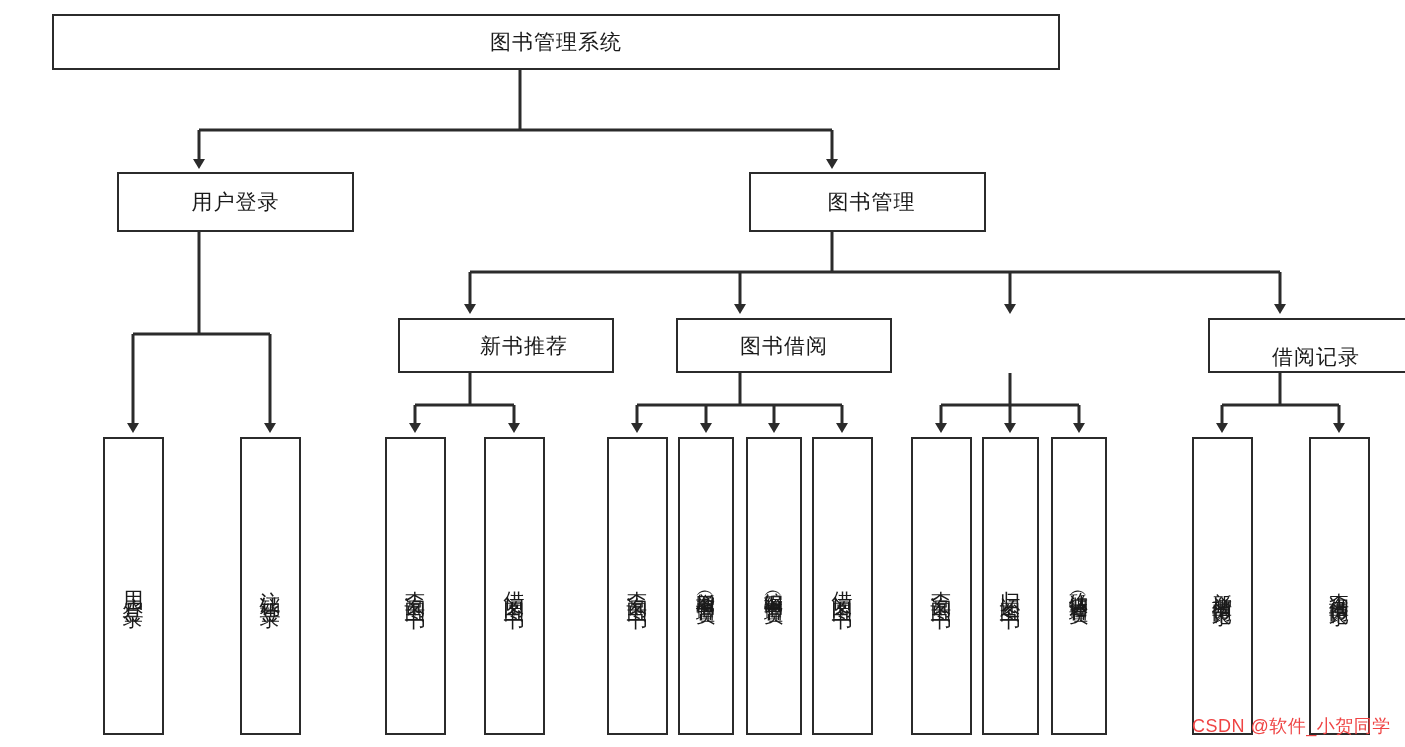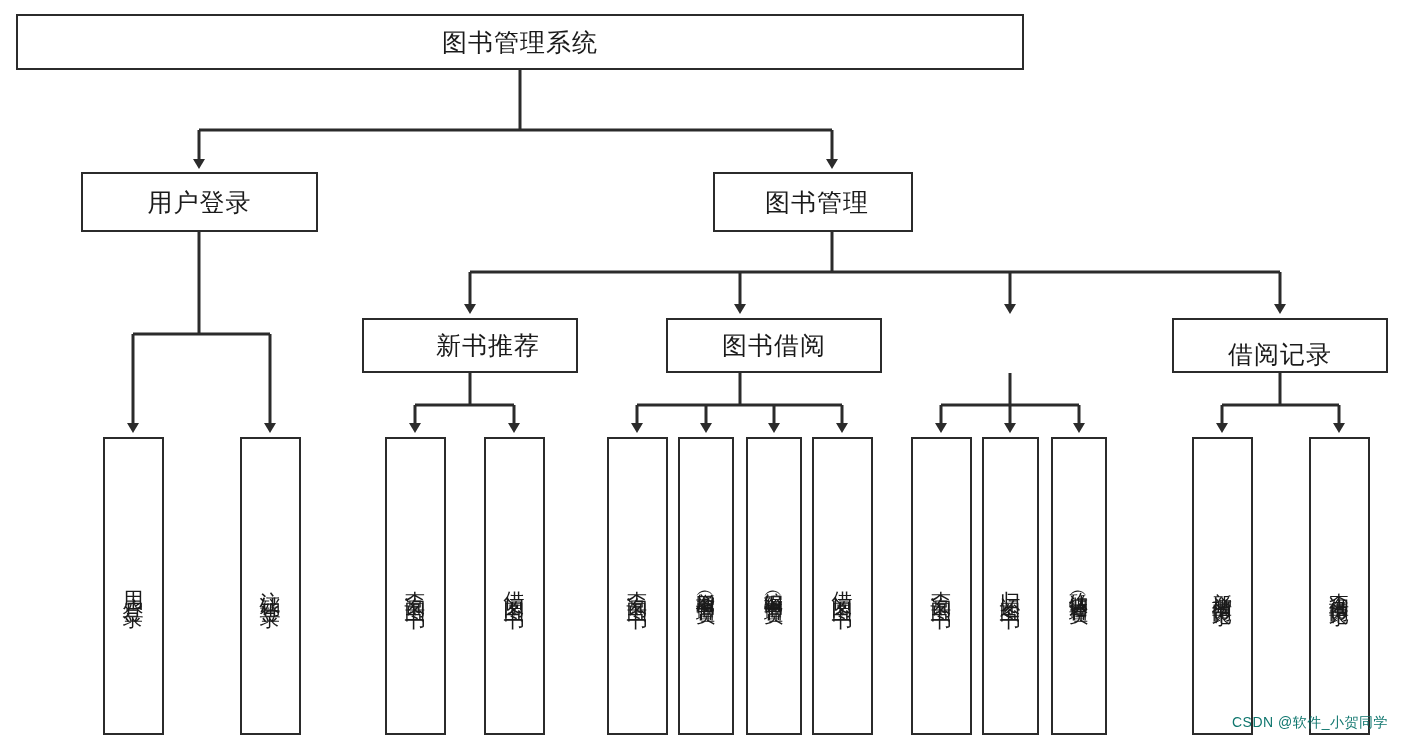--- a/index.html
+++ b/index.html
@@ -29,43 +29,43 @@
     position: absolute;
     box-sizing: border-box;
     border: 2px solid #2b2b2b;
     background: #ffffff;
     display: flex;
     align-items: center;
     justify-content: center;
     color: #1a1a1a;
   }
   .node.horiz {
-    font-size: 25px;
+    font-size: 21px;
     letter-spacing: 1px;
+    margin-left: 36px;
   }
   .node.vert {
     font-size: 21px;
     padding: 6px 0;
   }
   .node.vert .vtext {
     writing-mode: vertical-rl;
     text-orientation: upright;
     letter-spacing: 6px;
     line-height: 1;
     white-space: nowrap;
   }
   #watermark {
     position: absolute;
     left: 1192px;
     top: 714px;
-    font-size: 14px;
-    color: #0f766e;
+    font-size: 18px;
+    color: #ef4444;
     white-space: nowrap;
     letter-spacing: 0.5px;
-    padding-left: 40px;
   }
 </style>
 </head>
 <body>
 
 <div id="canvas">
 
   <svg id="wires" viewBox="0 0 1405 747" xmlns="http://www.w3.org/2000/svg">
     <defs>
       <marker id="arrow" markerWidth="10" markerHeight="12" refX="1" refY="6" orient="auto" markerUnits="userSpaceOnUse">
@@ -116,28 +116,28 @@
     </g>
   </svg>
 
   <div class="node horiz" style="left:16px; top:14px; width:1008px; height:56px;">
     <span>图书管理系统</span>
   </div>
 
   <div class="node horiz" style="left:81px; top:172px; width:237px; height:60px;">
     <span>用户登录</span>
   </div>
-  <div class="node horiz" style="left:713px; top:172px; width:200px; height:60px;padding-left:8px;">
+  <div class="node horiz" style="left:713px; top:172px; width:237px; height:60px;padding-left:8px;">
     <span>图书管理</span>
   </div>
 
   <div class="node horiz" style="left:362px; top:318px; width:216px; height:55px;padding-left:36px;">
     <span>新书推荐</span>
   </div>
-  <div class="node horiz" style="left:666px; top:318px; width:216px; height:55px;">
+  <div class="node horiz" style="left:640px; top:318px; width:216px; height:55px;">
     <span>图书借阅</span>
   </div>
   <div class="node horiz" style="left:1172px; top:318px; width:216px; height:55px;align-items:flex-end;">
     <span>借阅记录</span>
   </div>
 
   <div class="node vert" style="left:103px; top:437px; width:61px; height:298px;">
     <span class="vtext">用户登录</span>
   </div>
   <div class="node vert" style="left:240px; top:437px; width:61px; height:298px;">

